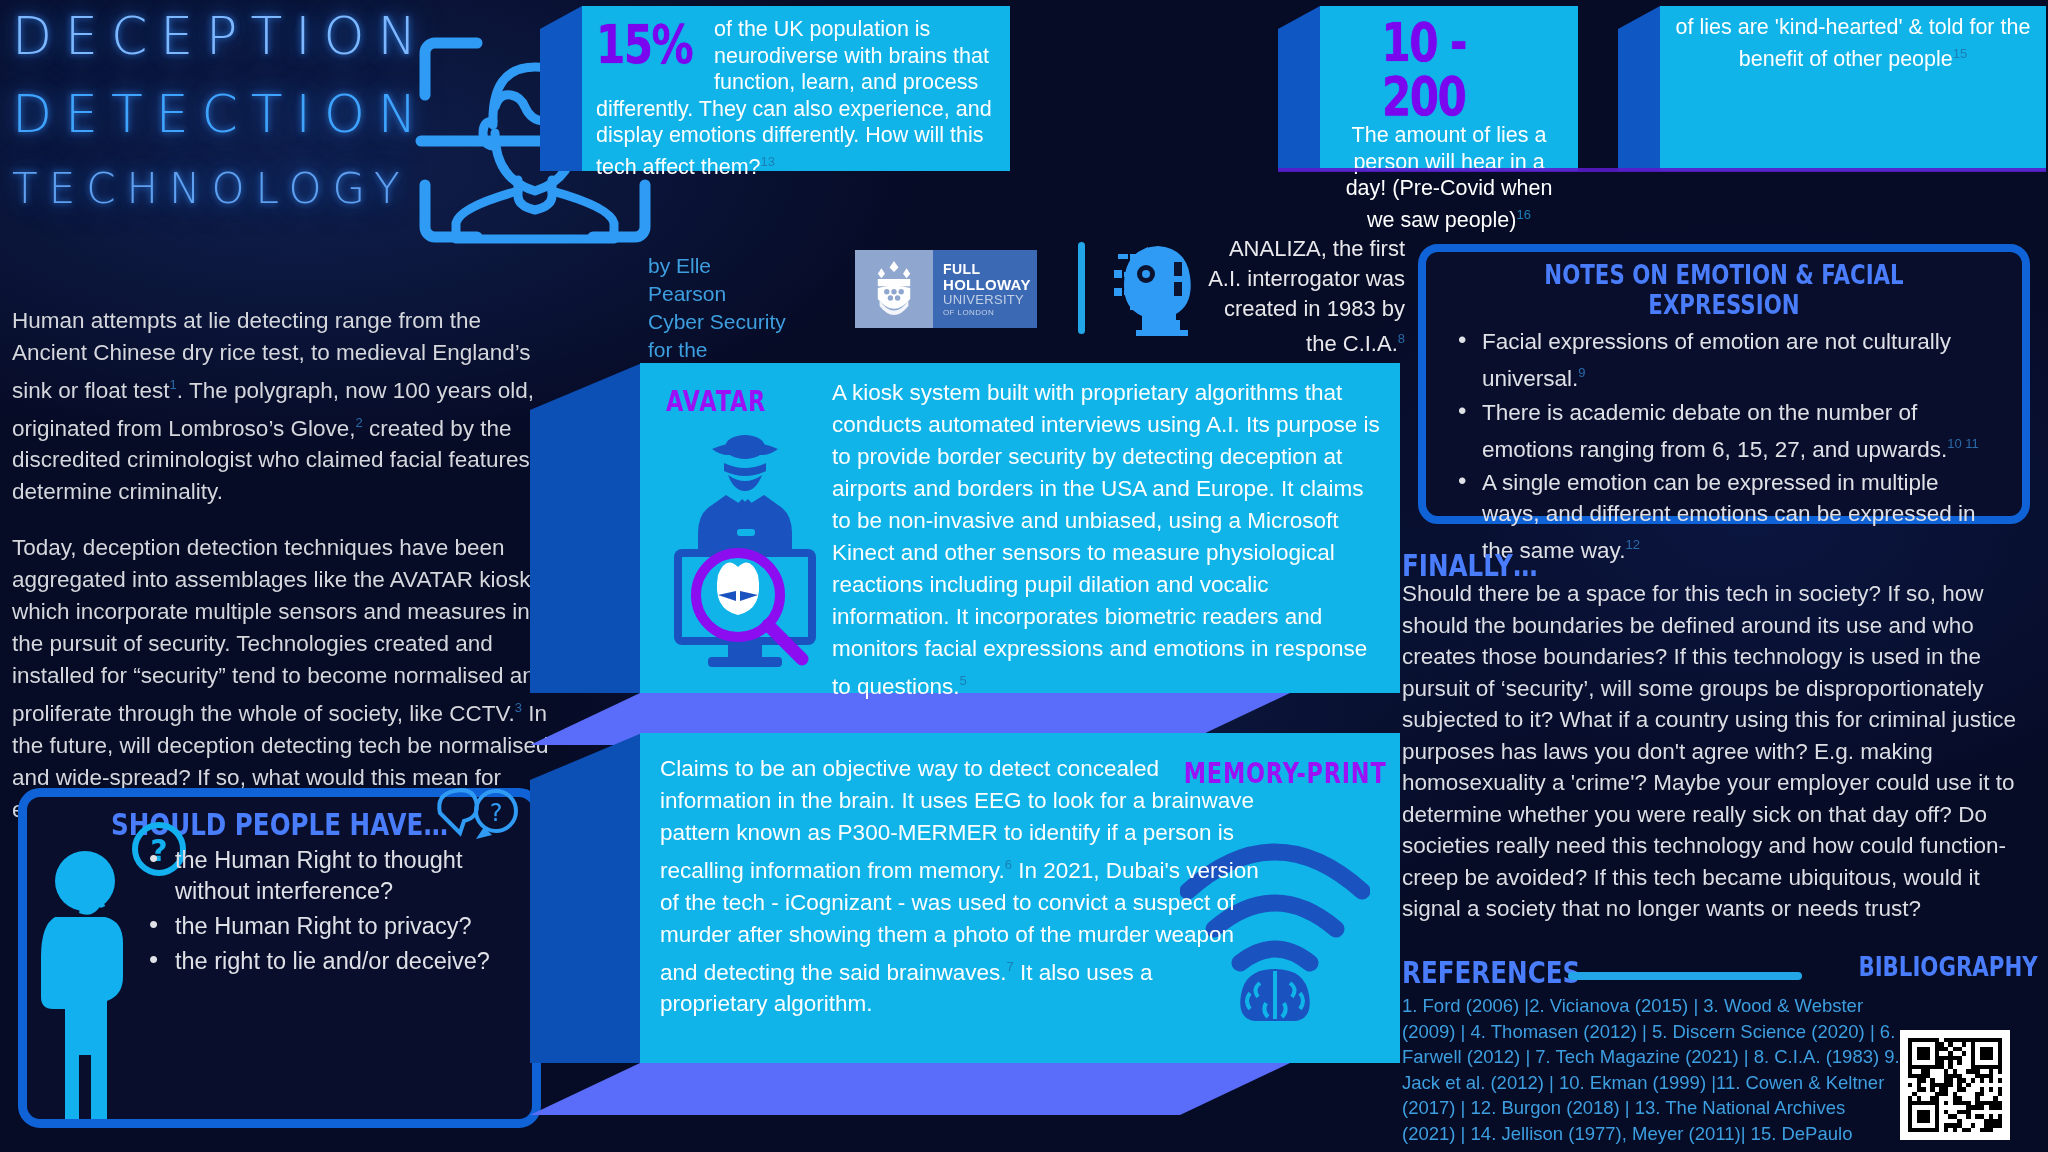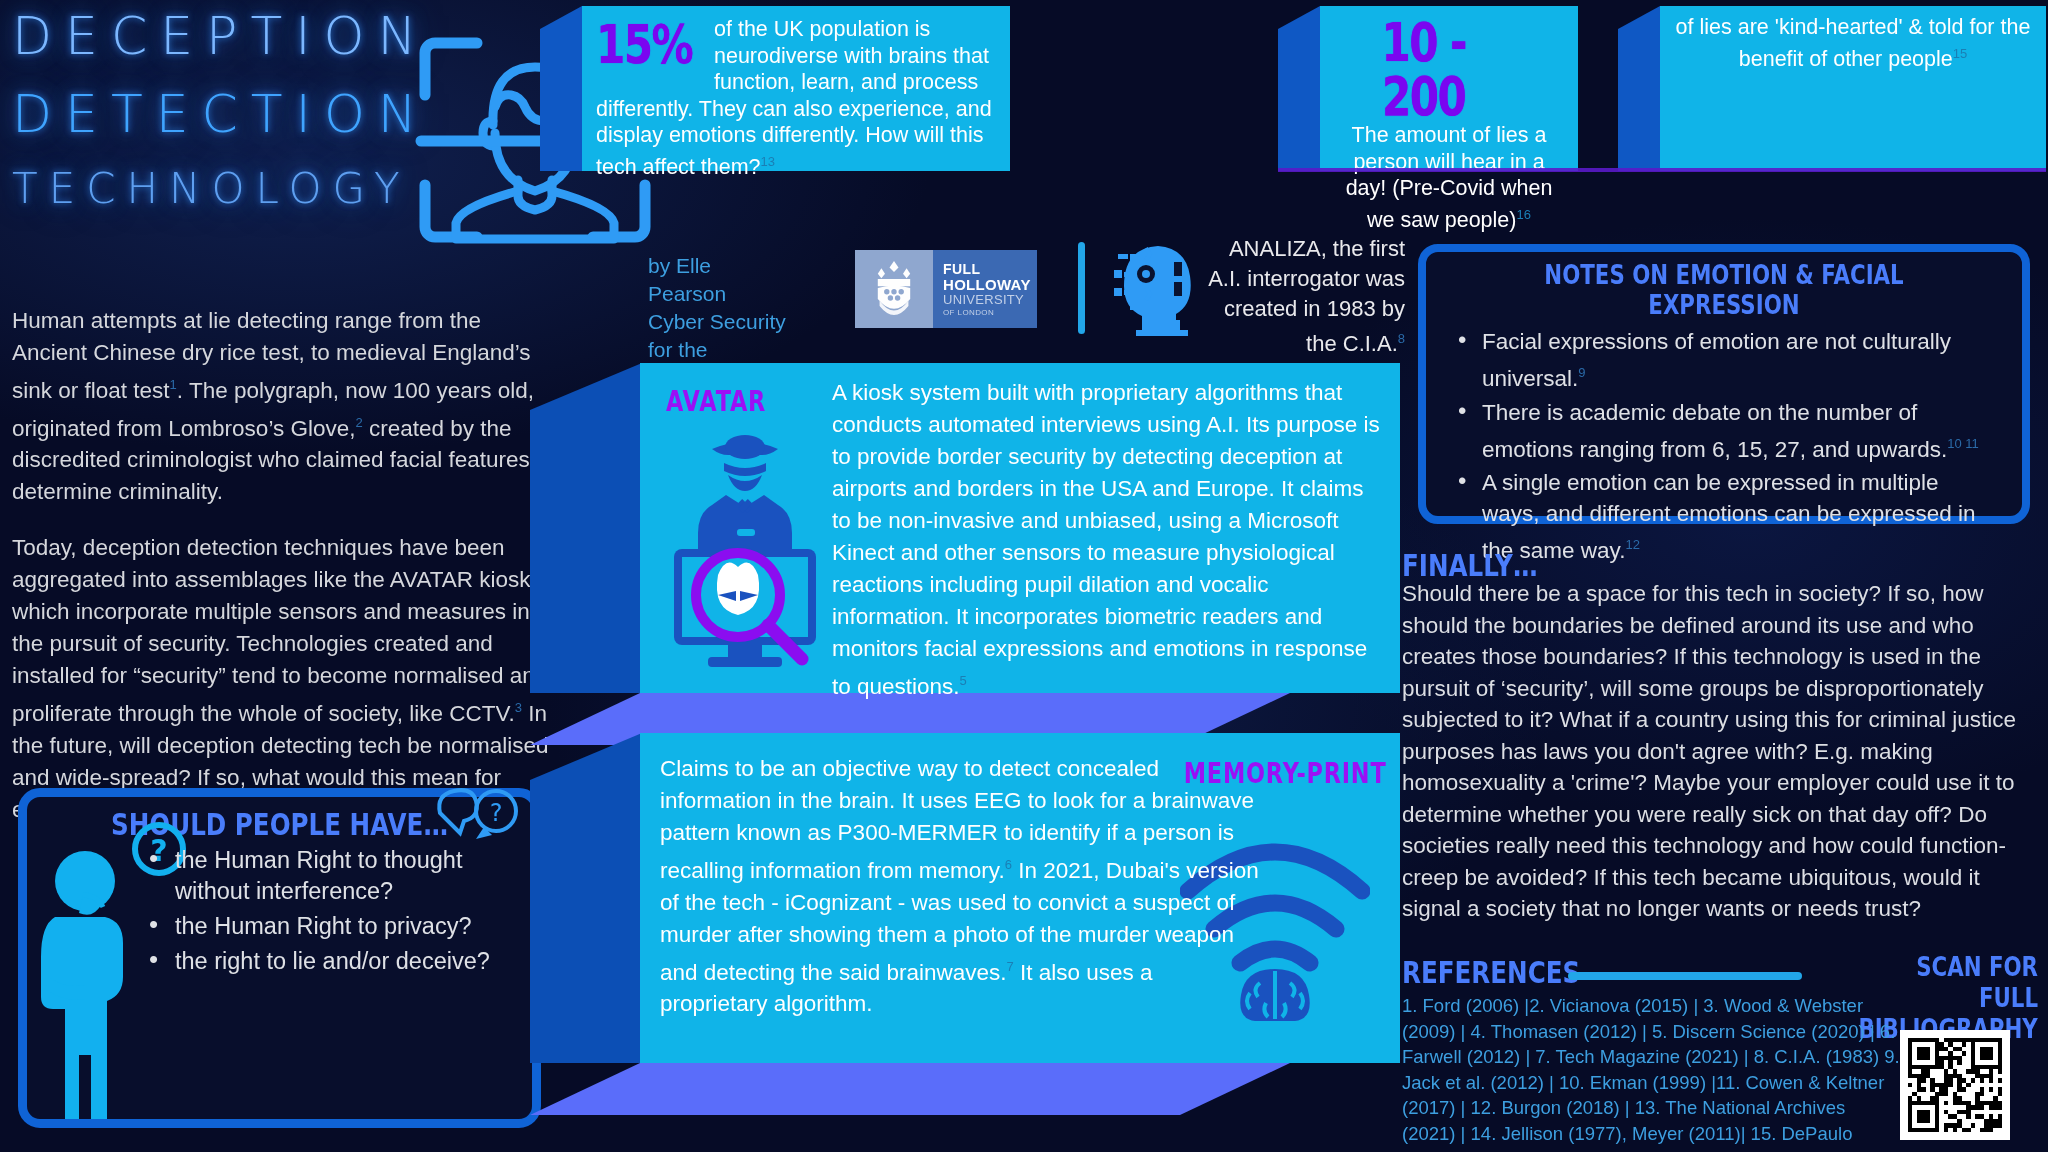--- a/index.html
+++ b/index.html
@@ -427,21 +427,20 @@
 <div id="finally-head">
   <span class="head-left">FINALLY…</span>
 </div>
 <div id="finally-body">Should there be a space for this tech in society? If so, how should the boundaries be defined around its use and who creates those boundaries? If this technology is used in the pursuit of ‘security’, will some groups be disproportionately subjected to it? What if a country using this for criminal justice purposes has laws you don't agree with? E.g. making homosexuality a 'crime'?  Maybe your employer could use it to determine whether you were really sick on that day off?  Do societies really need this technology and how could function-creep be avoided?  If this tech became ubiquitous, would it signal a society that no longer  wants or needs trust?</div>
 
 <div id="ref-head">
   <span class="head-left">REFERENCES</span>
 </div>
 <div id="ref-rule"></div>
 <div id="scan-head">
-  <div><span class="head-right">SCAN FOR FULL</span></div>
   <div><span class="head-right">BIBLIOGRAPHY</span></div>
 </div>
 <div id="ref-body">1.  Ford (2006) |2.  Vicianova (2015) |  3.  Wood &amp; Webster (2009) |  4. Thomasen (2012) | 5. Discern Science (2020) | 6. Farwell (2012) | 7.  Tech Magazine (2021) | 8.  C.I.A. (1983) 9.  Jack et al. (2012) | 10.  Ekman (1999) |11.  Cowen &amp; Keltner (2017) | 12. Burgon (2018) | 13. The National Archives (2021) | 14. Jellison (1977),  Meyer (2011)| 15. DePaulo (2004)</div>
 <div id="qr-code">
   <div class="grid" id="qr-grid">
       <i></i>
       <i></i>
       <i></i>
       <i></i>
       <i></i>

